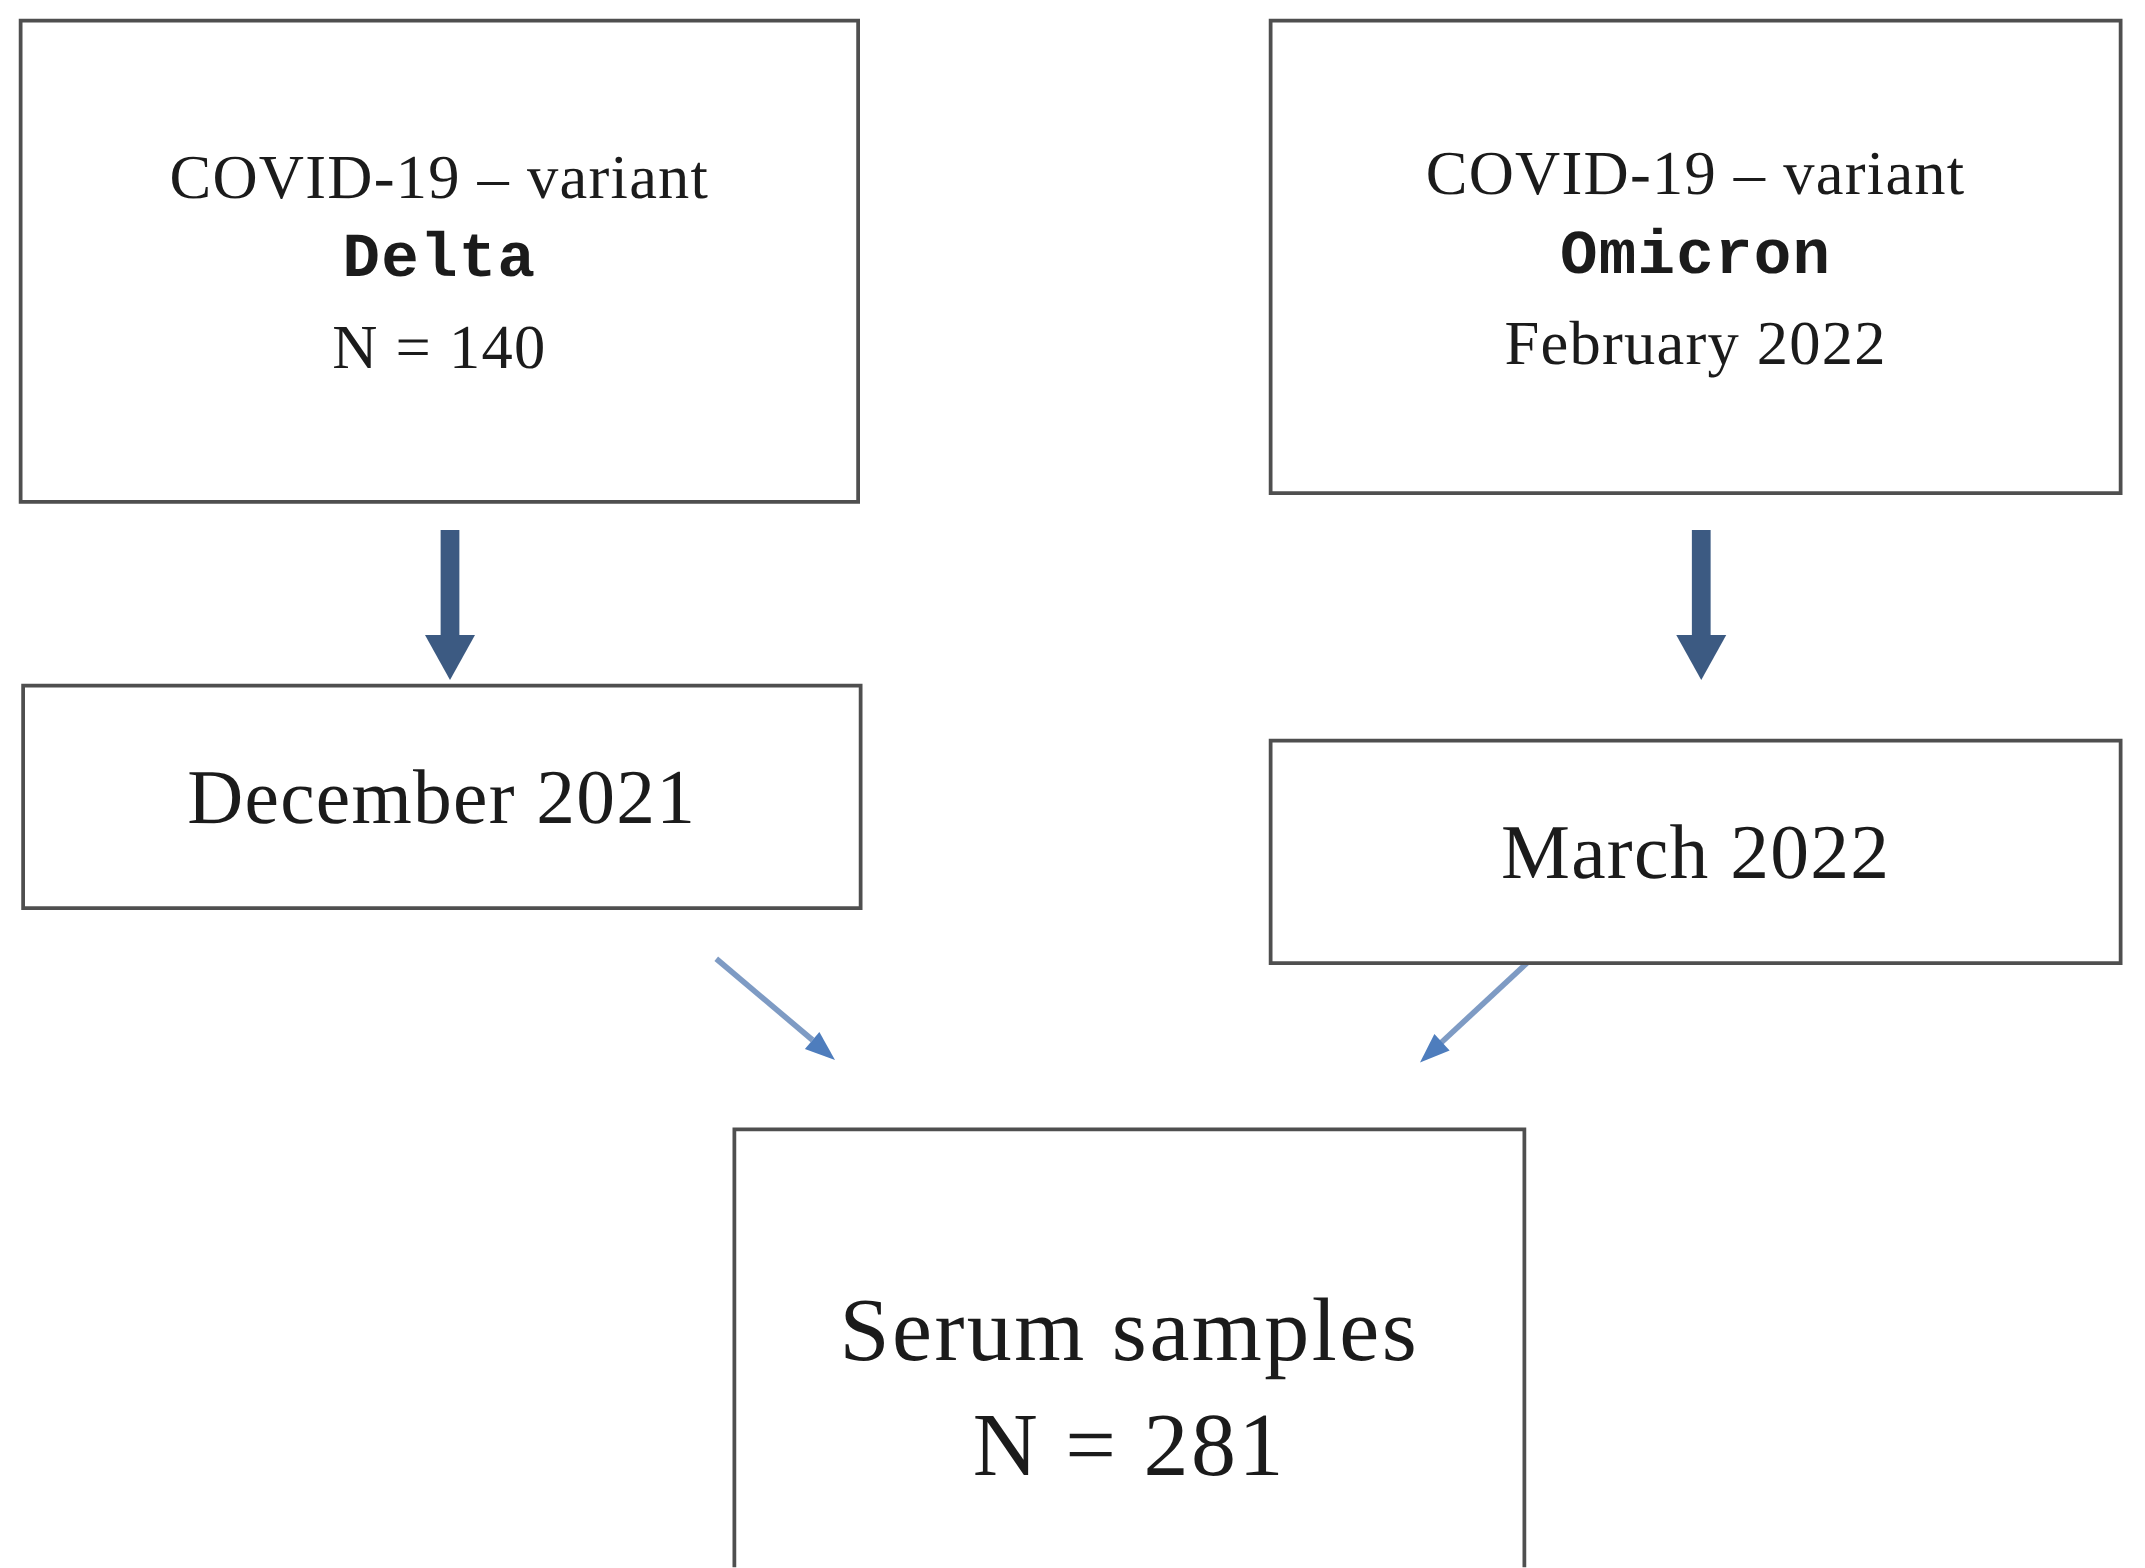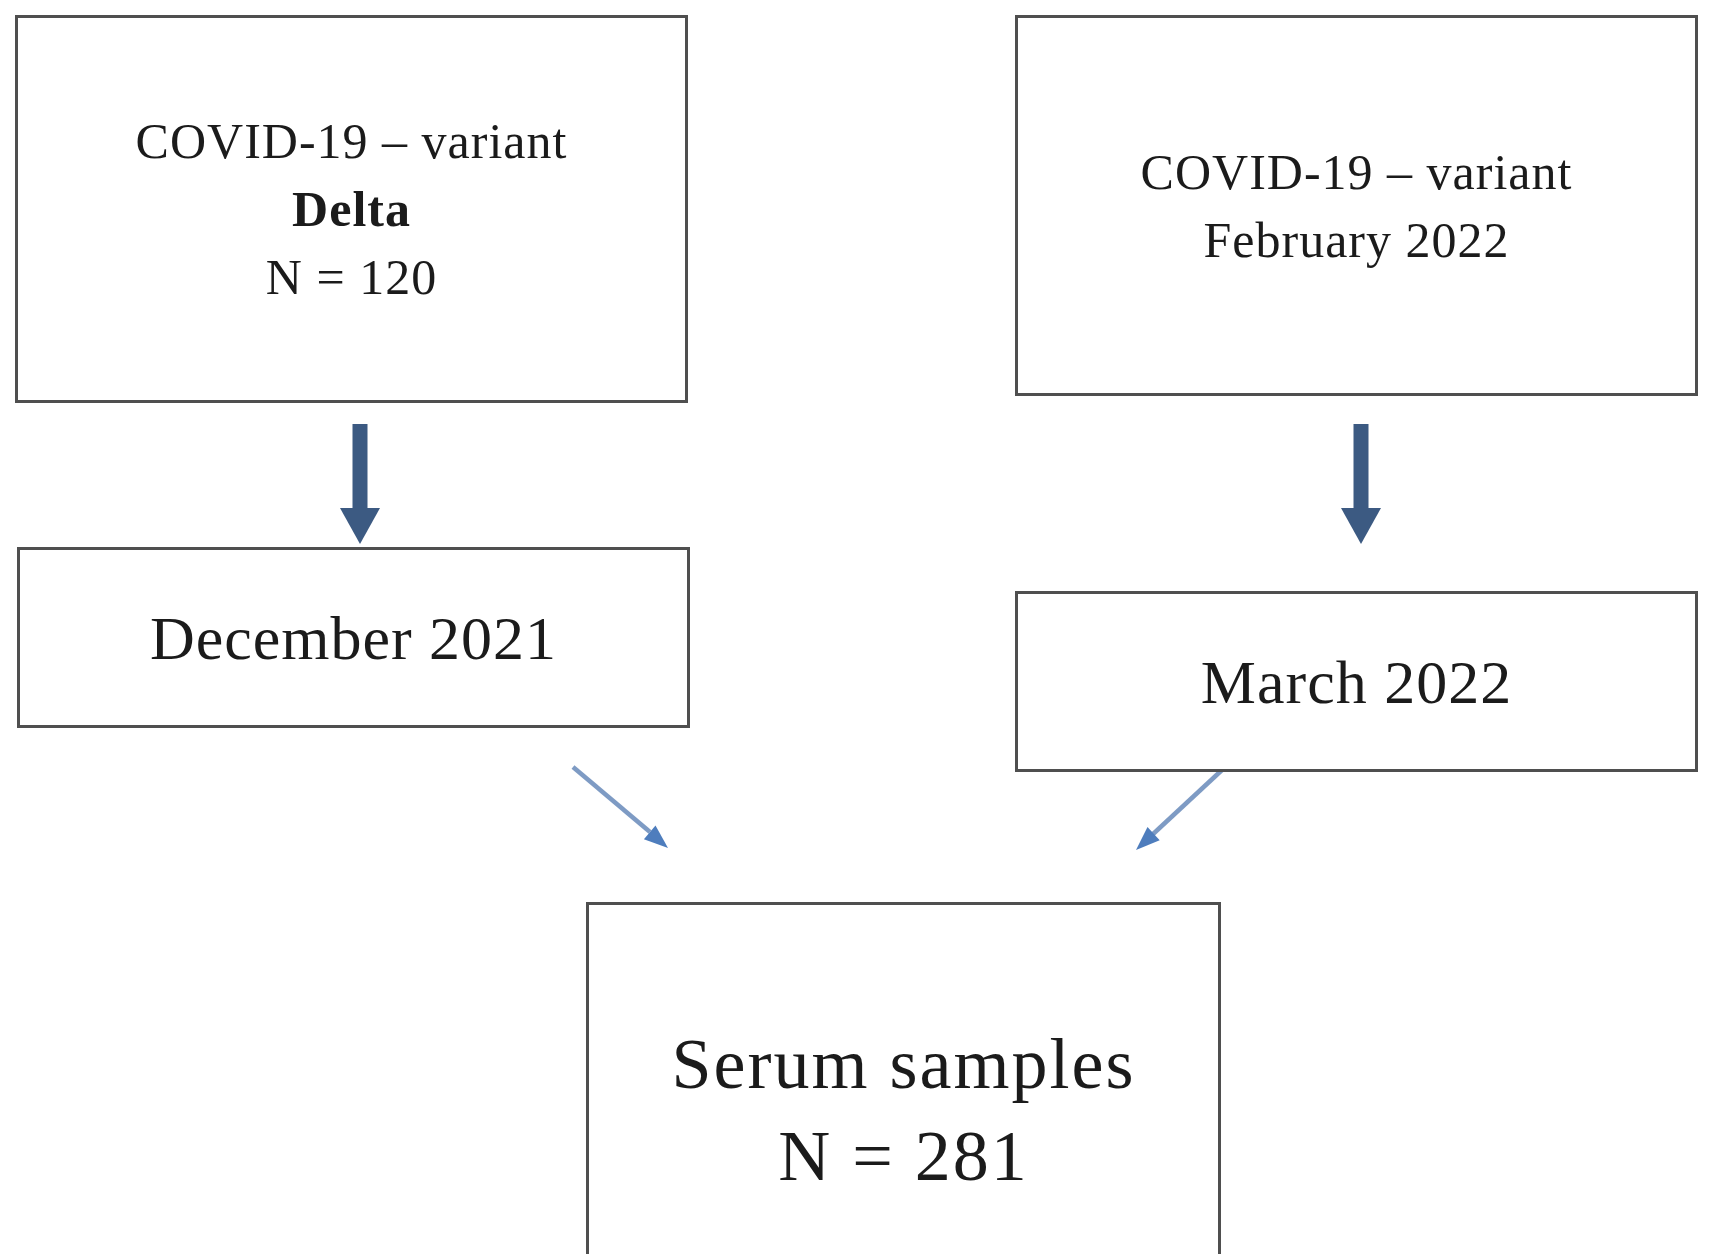--- a/index.html
+++ b/index.html
@@ -36,21 +36,21 @@
   .box-december { left: 17px;  top: 547px; width: 673px; height: 181px; }
   .box-march    { left: 1015px; top: 591px; width: 683px; height: 181px; }
   .box-serum    { left: 586px; top: 902px; width: 635px; height: 416px; }
 
   .cohort-line {
     font-size: 50px;
     line-height: 68px;
     letter-spacing: 1px;
     white-space: nowrap;
   }
-  .variant-line { font-weight: bold; }
+  .variant-line { font-weight: bold; font-family: Liberation Mono, monospace; }
 
   .month-line {
     font-size: 62px;
     line-height: 70px;
     letter-spacing: 1px;
     white-space: nowrap;
   }
   .serum-line {
     font-size: 72px;
     line-height: 92px;
@@ -94,25 +94,26 @@
 
     <g>
       <line class="thin-arrow-shaft" x1="1222" y1="770" x2="1152" y2="835"></line>
       <polygon class="thin-arrow-head" points="1136,850 1147.5,827.1 1159.7,840.3"></polygon>
     </g>
   </svg>
 
   <div class="box box-delta">
     <div class="cohort-line">COVID-19 – variant</div>
     <div class="cohort-line variant-line">Delta</div>
-    <div class="cohort-line">N = 120</div>
+    <div class="cohort-line">N = 140</div>
   </div>
 
   <div class="box box-omicron">
     <div class="cohort-line">COVID-19 – variant</div>
+    <div class="cohort-line variant-line">Omicron</div>
     <div class="cohort-line">February 2022</div>
   </div>
 
   <div class="box box-december">
     <div class="month-line">December 2021</div>
   </div>
 
   <div class="box box-march">
     <div class="month-line">March 2022</div>
   </div>

